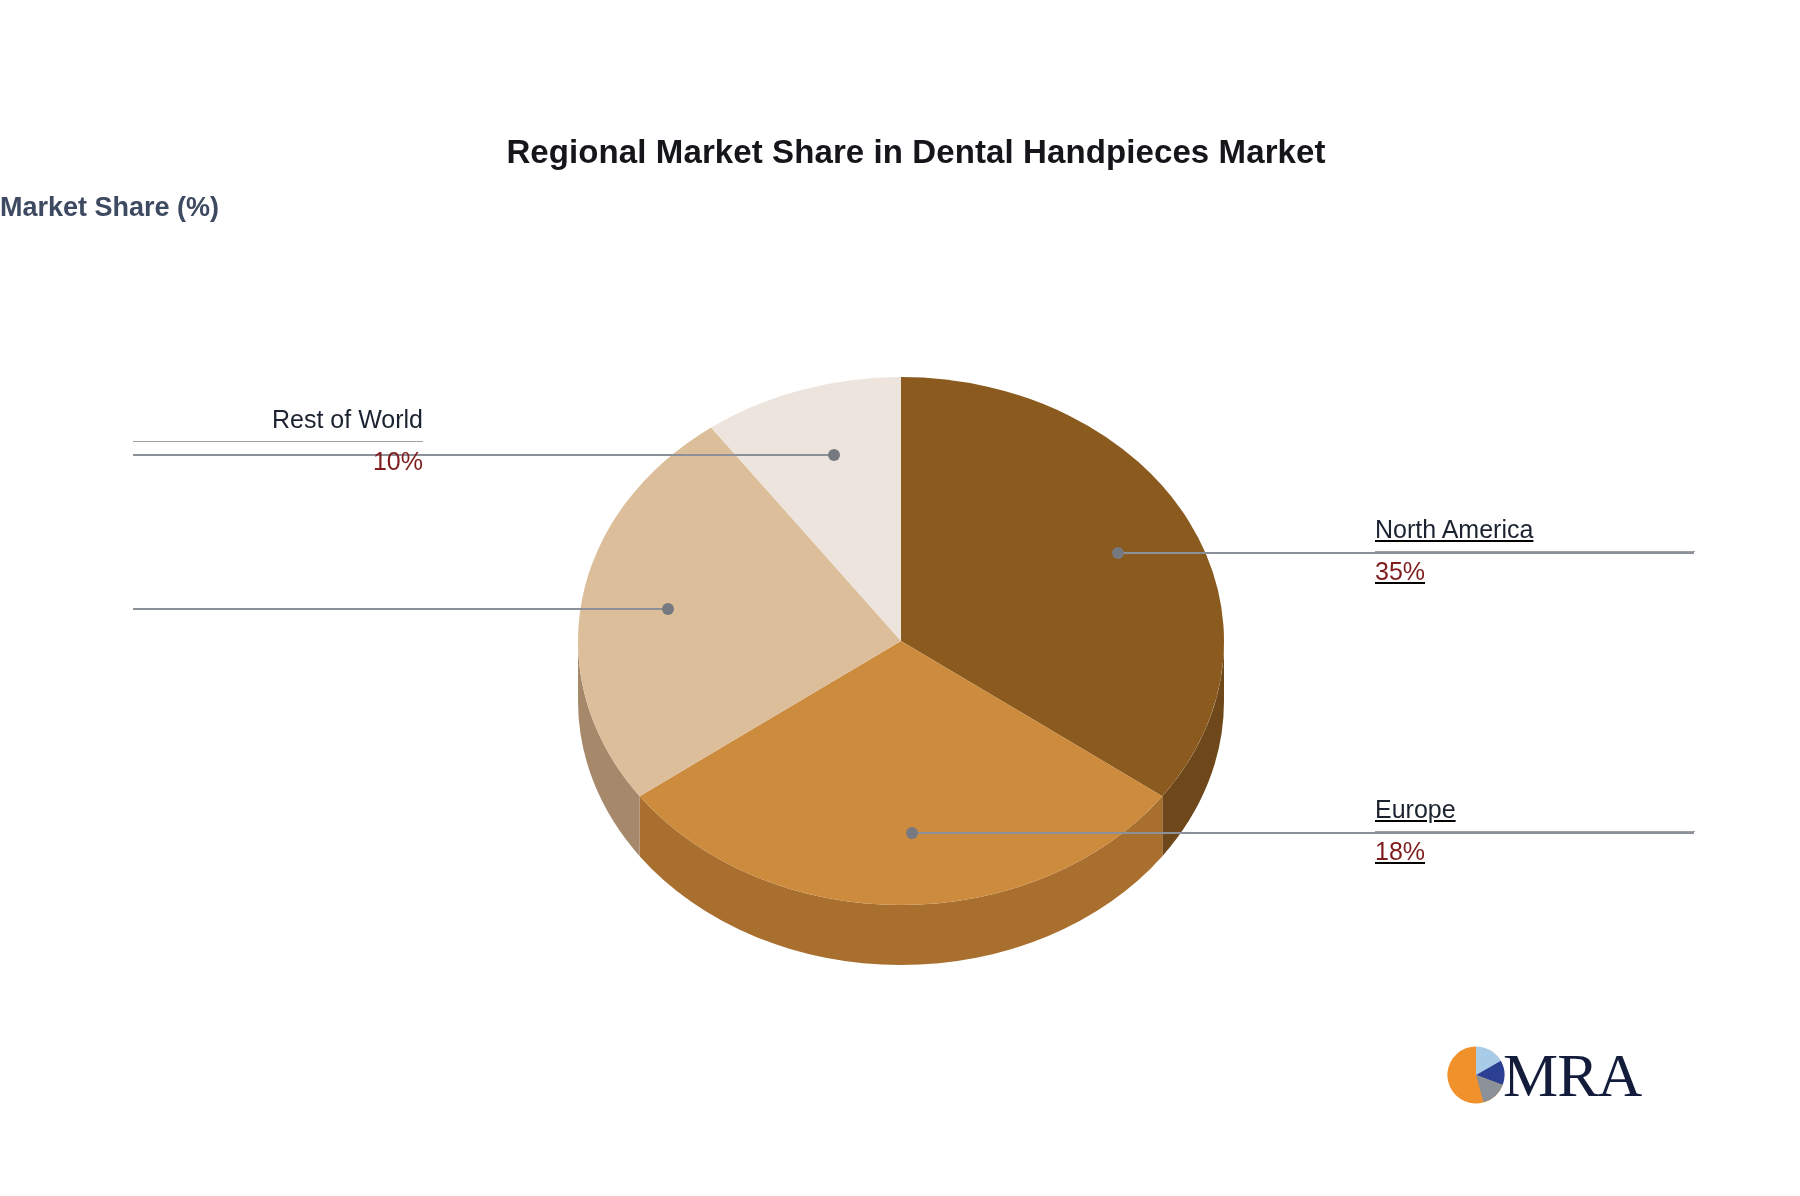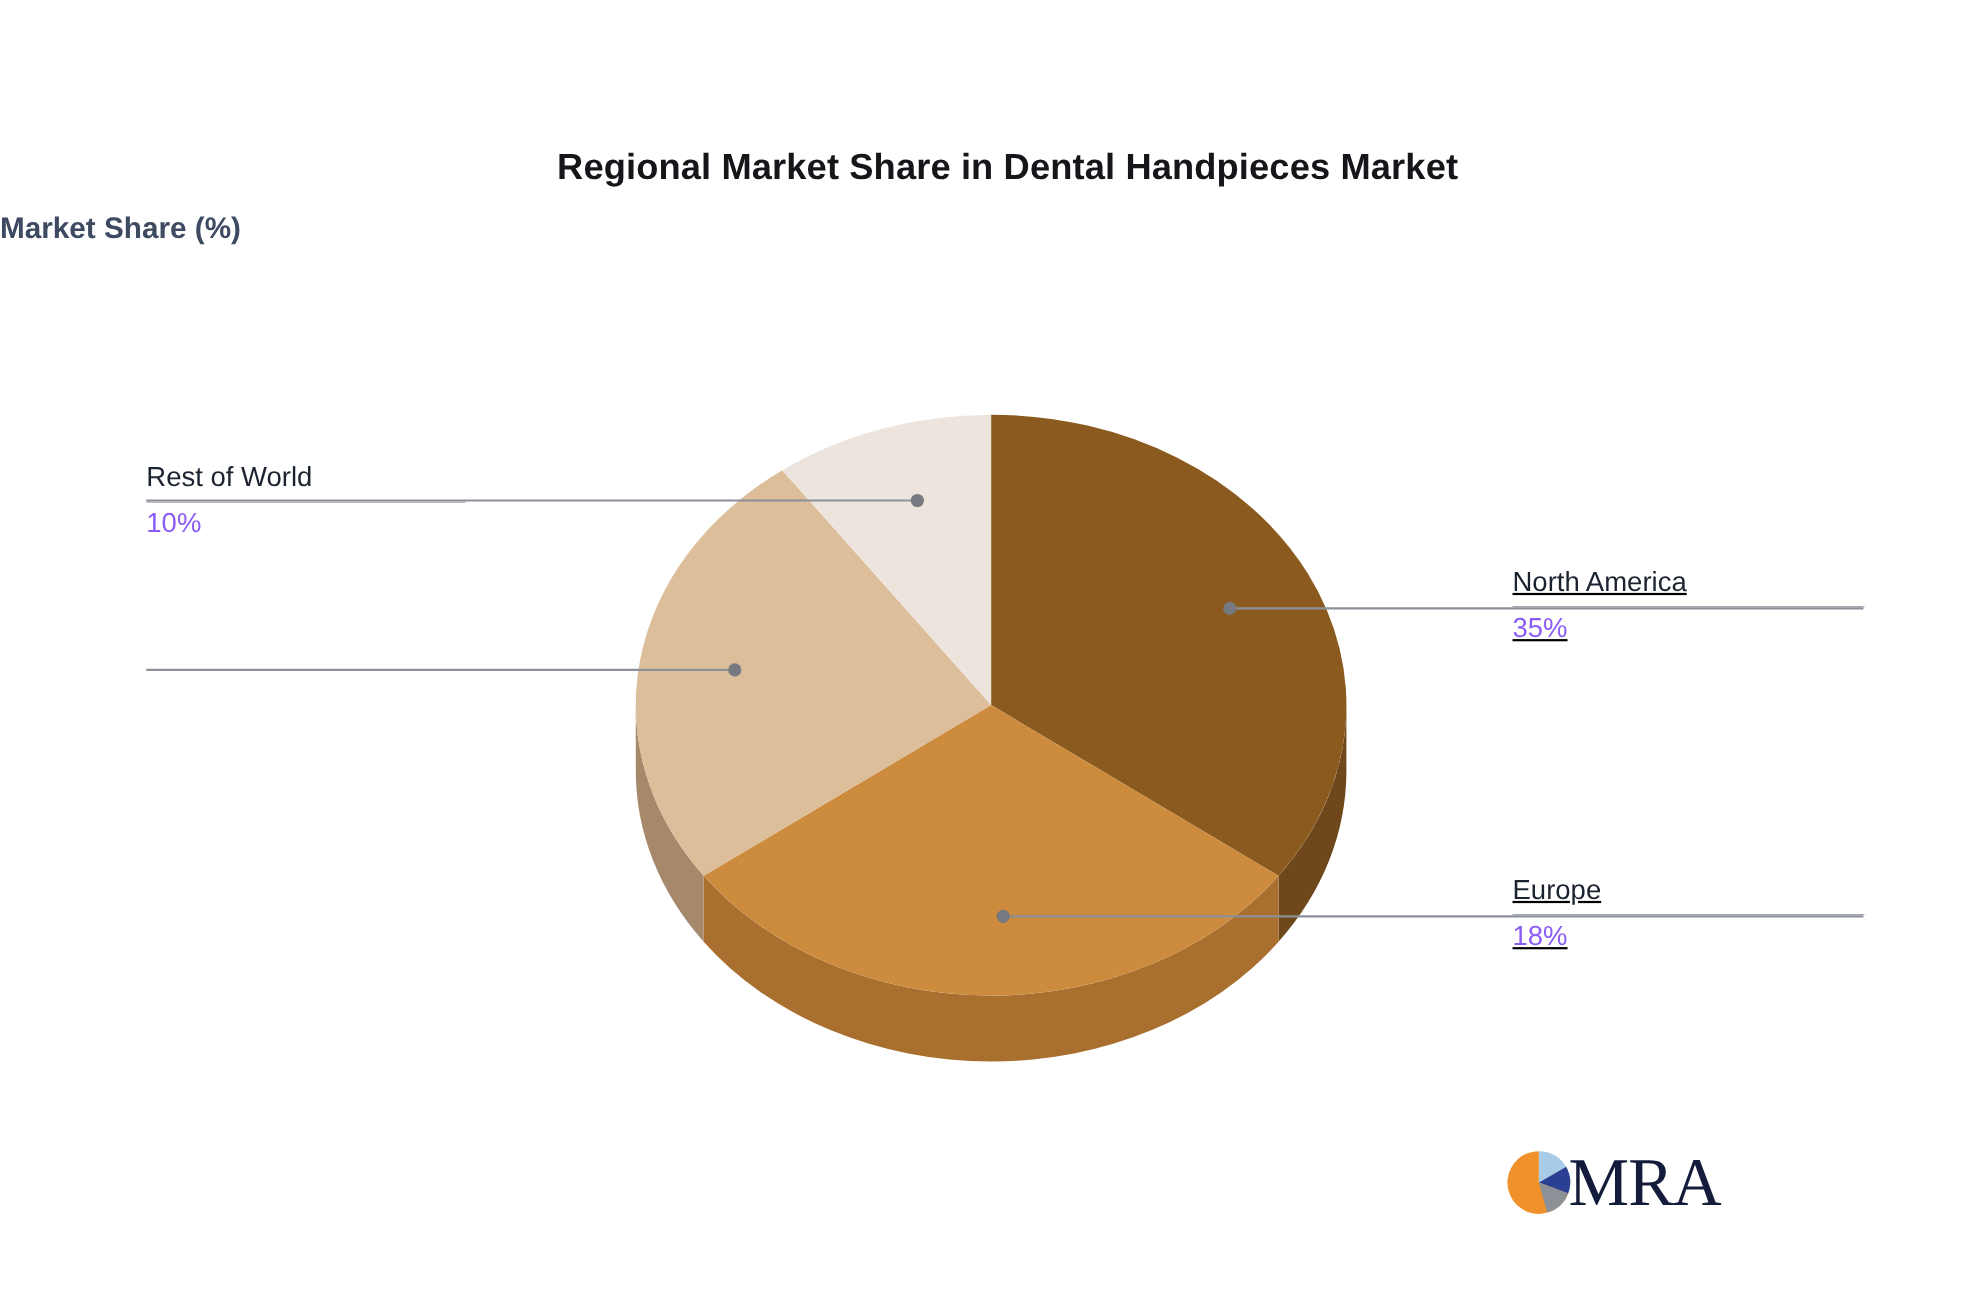--- a/index.html
+++ b/index.html
@@ -62,36 +62,36 @@
     line-height: 1.15;
     white-space: nowrap;
   }
   .callout .cl-rule {
     height: 1px;
     background: #9aa0a6;
     margin: 7px 0 5px 0;
   }
   .callout .cl-value {
     font-size: 25px;
-    color: #8b5cf6;
+    color: #7f1d1d;
     line-height: 1.15;
     white-space: nowrap;
   }
   .callout.left  { text-align: left; }
   .callout.right { text-align: left; text-decoration: underline; }
 
-  #callout-rest-of-world { left: 133px; top: 420px;  width: 290px; }
+  #callout-rest-of-world { left: 133px; top: 405px;  width: 290px; text-align: right; }
   #callout-asia-pacific  { left: 133px; top: 573px;  width: 290px; }
   #callout-north-america { left: 1375px; top: 515px; width: 320px; }
   #callout-europe        { left: 1375px; top: 757px; width: 320px; margin-top: 38px; }
 
   
   #logo {
     position: absolute;
-    left: 1368px;
+    left: 1445px;
     top: 1035px;
     width: 220px;
     height: 80px;
     display: flex;
     align-items: center;
   }
   #logo-mark { width: 62px; height: 62px; flex: 0 0 auto; }
   #logo-text {
     font-family: "Liberation Serif", serif;
     font-size: 62px;

